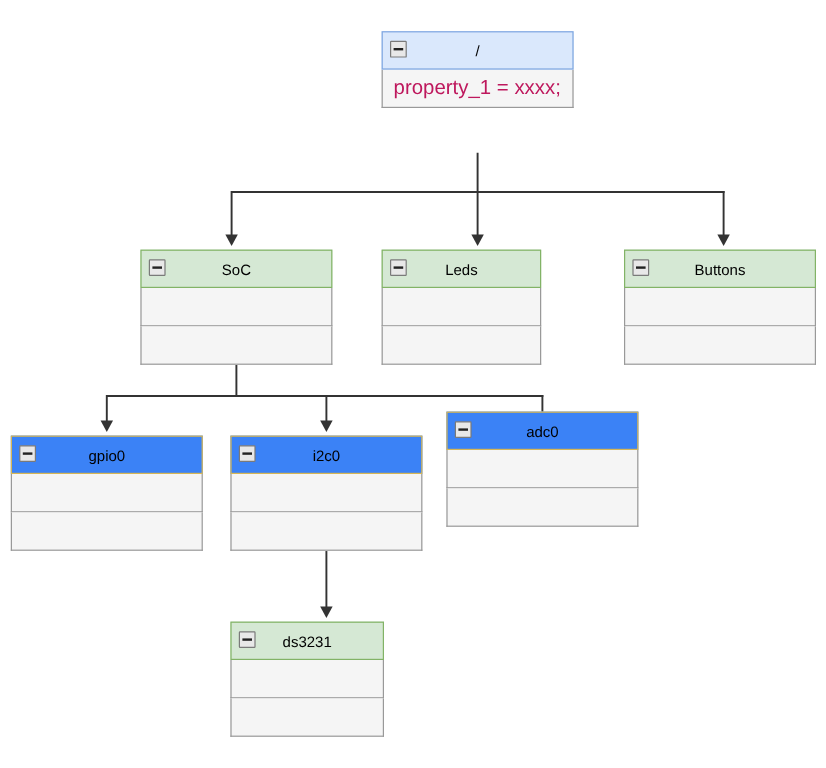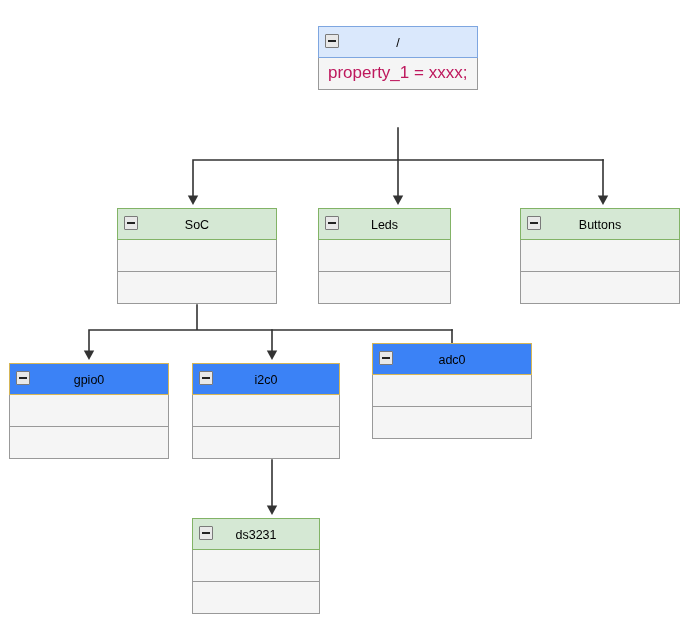--- a/index.html
+++ b/index.html
@@ -145,21 +145,21 @@
 
   <div class="node" style="left:9px; top:363px; width:160px;">
     <div class="node-header hdr-orange">
       <span class="collapse-box"></span>
       <span>gpio0</span>
     </div>
     <div class="node-row empty"></div>
     <div class="node-row empty"></div>
   </div>
 
-  <div class="node" style="left:192px; top:363px; width:148px;">
+  <div class="node" style="left:192px; top:363px; width:160px;">
     <div class="node-header hdr-orange">
       <span class="collapse-box"></span>
       <span>i2c0</span>
     </div>
     <div class="node-row empty"></div>
     <div class="node-row empty"></div>
   </div>
 
   <div class="node" style="left:372px; top:343px; width:160px;">
     <div class="node-header hdr-orange">

